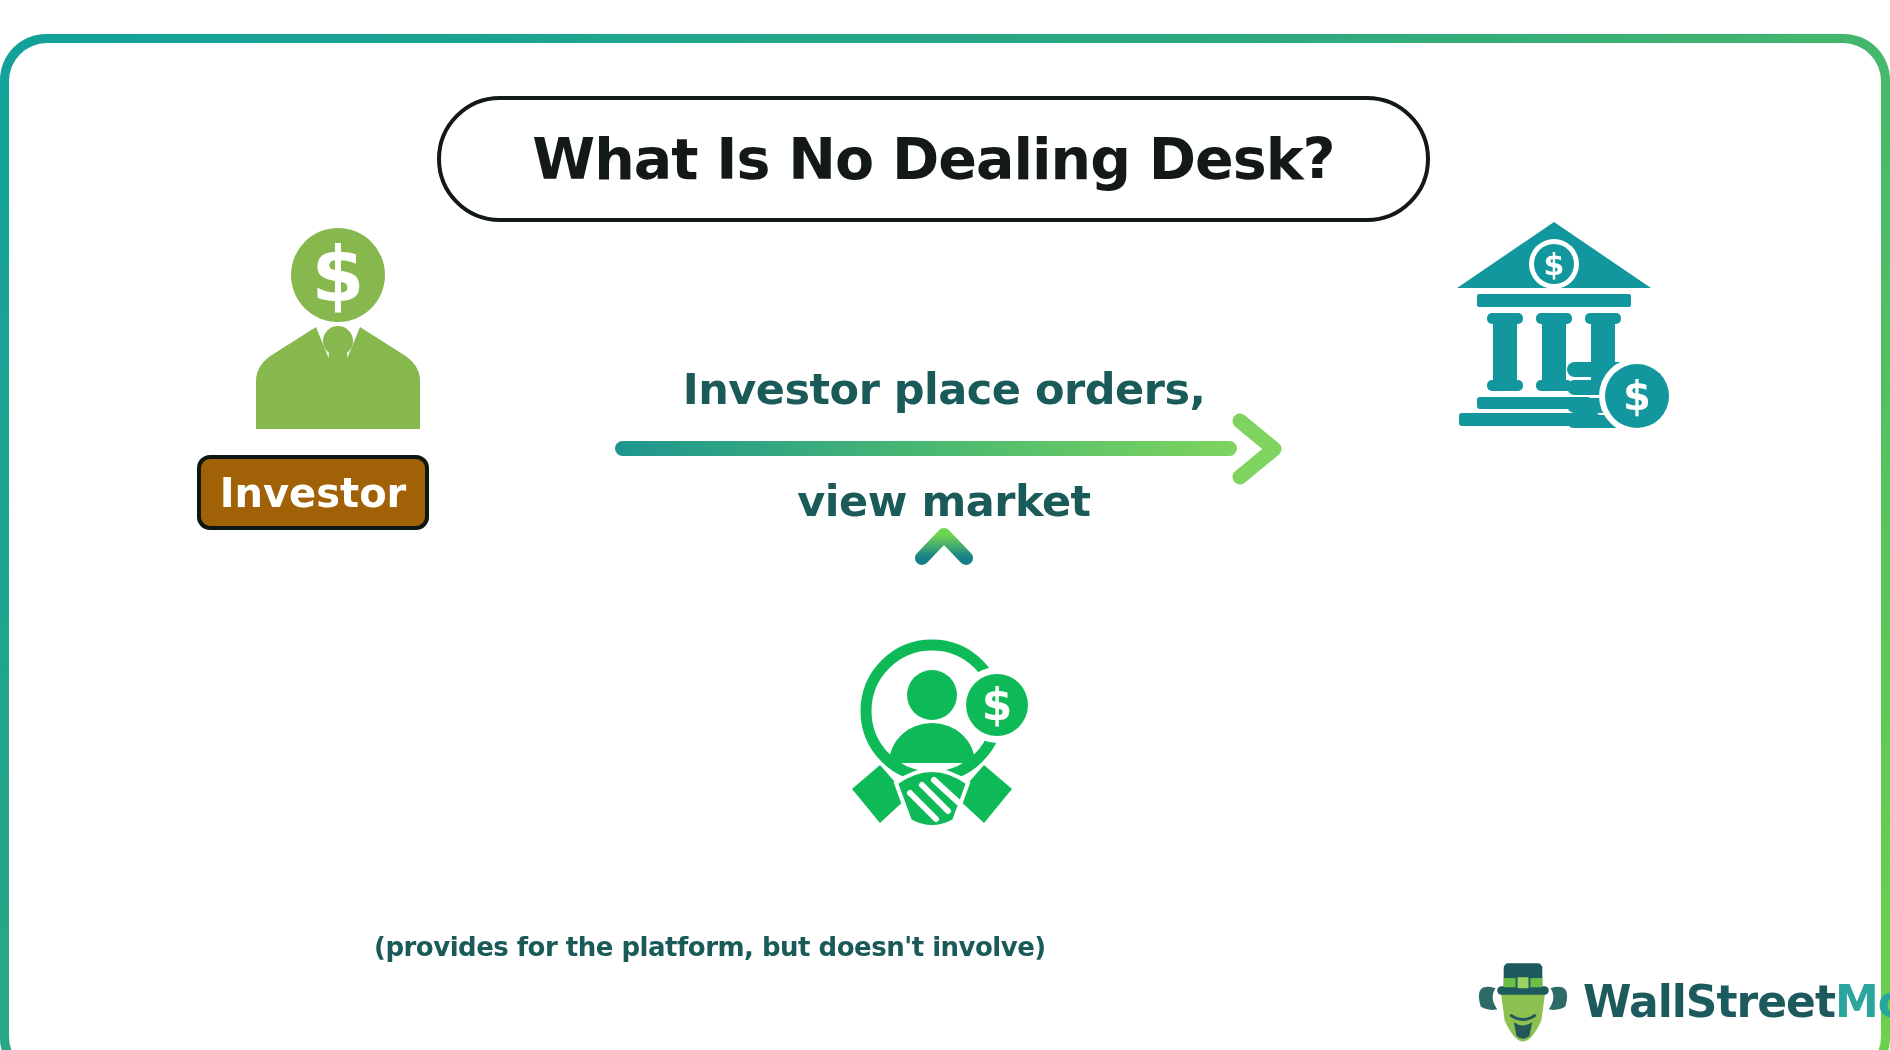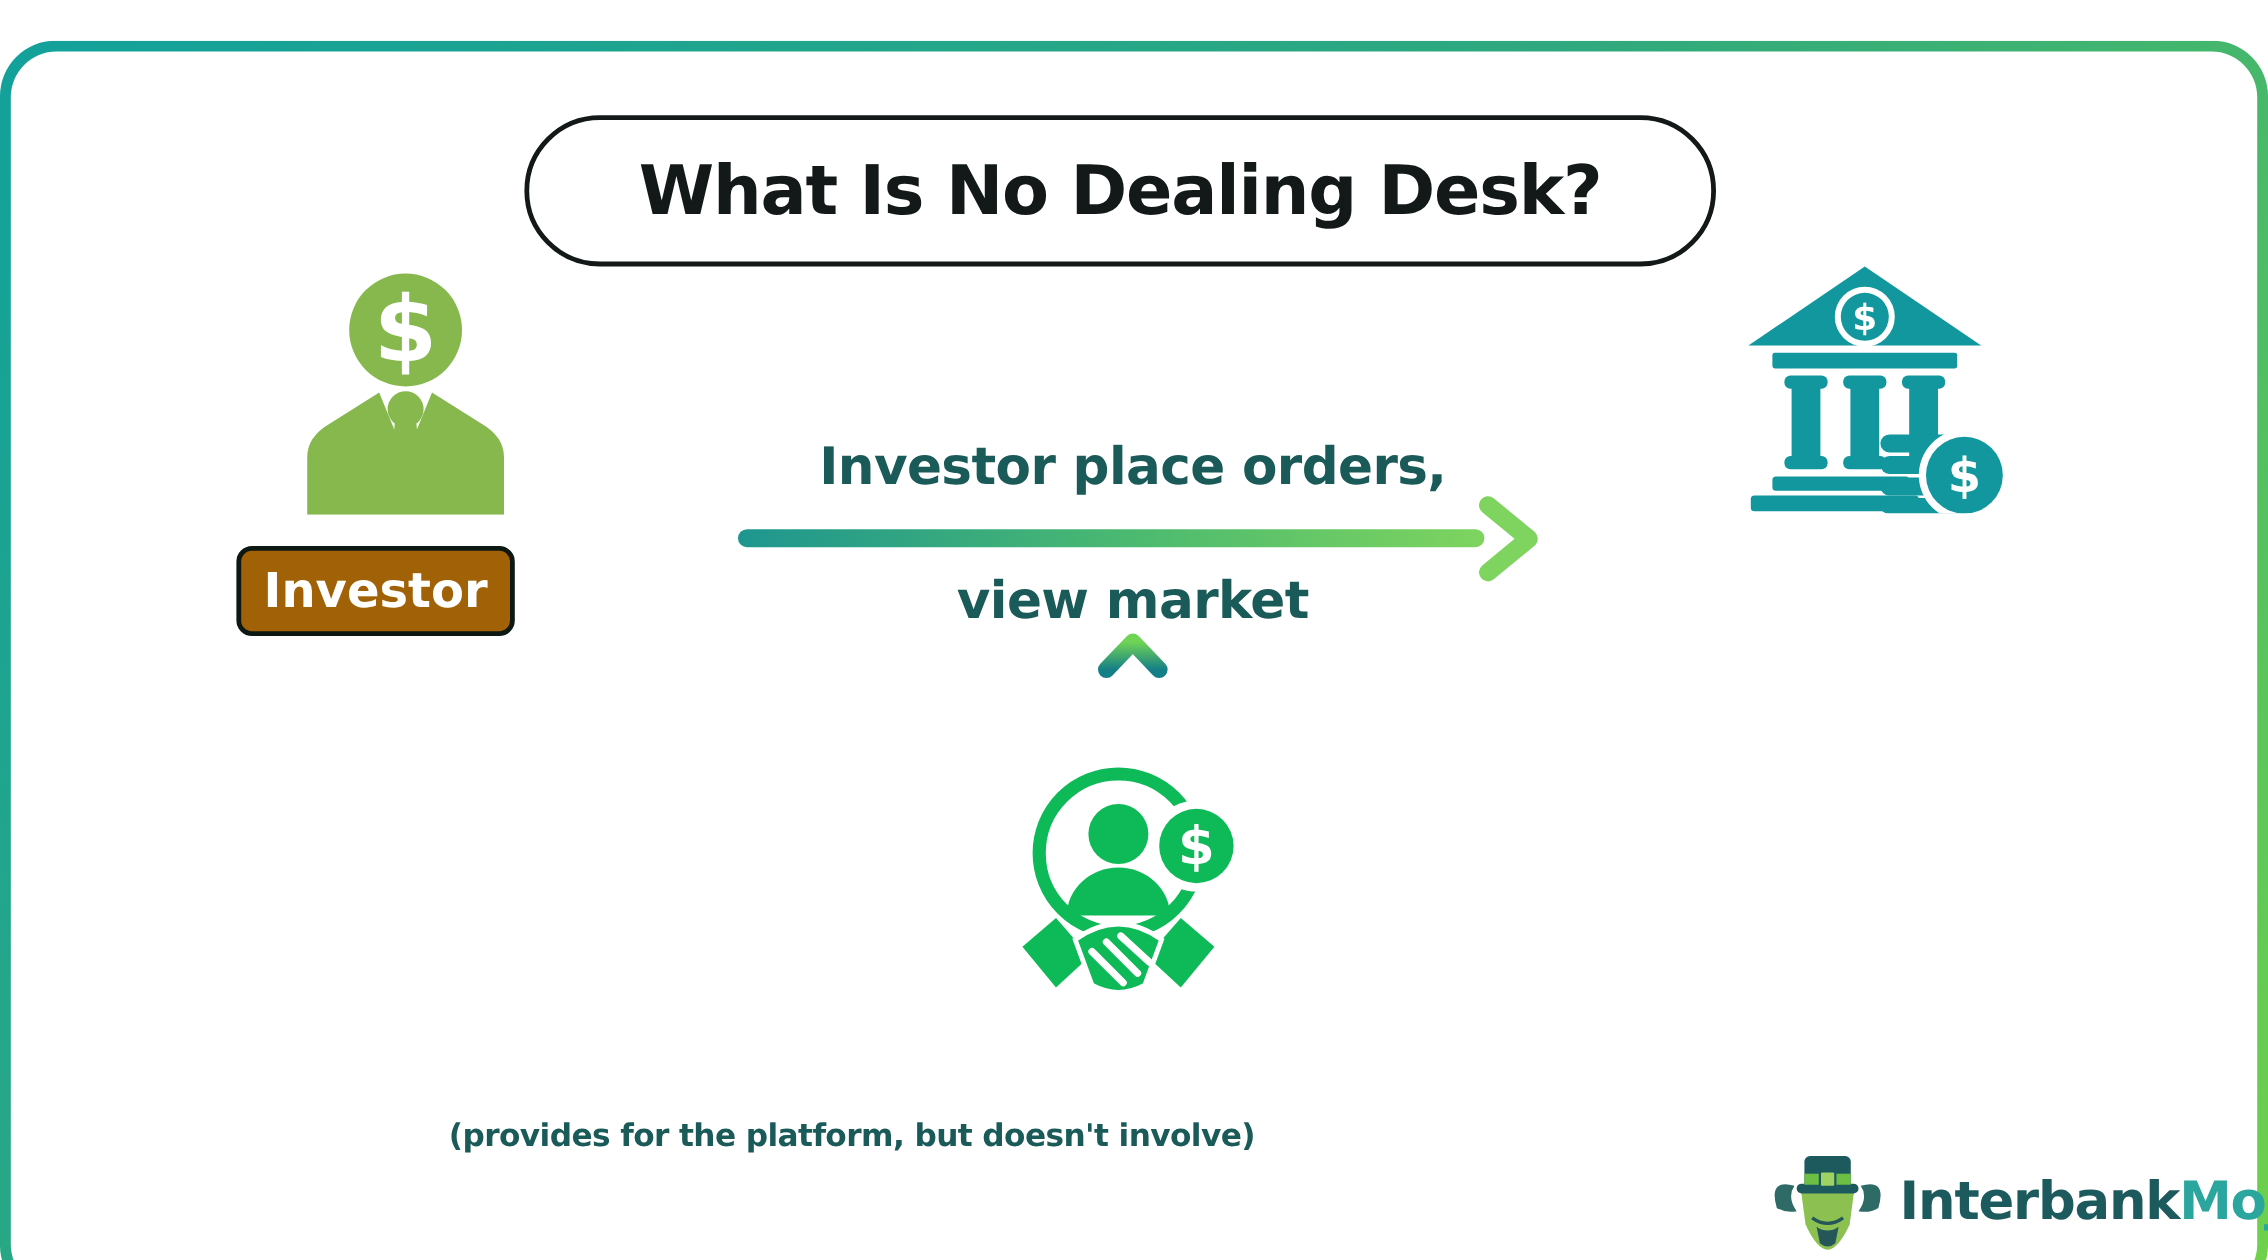--- a/index.html
+++ b/index.html
@@ -160,16 +160,16 @@
       <path d="M96,55 Q104,28 80,35 Q87,45 78,58 Q88,60 96,55 Z" fill="#2E6B66"></path>
       <path d="M26,40 L74,40 L70,70 Q60,92 50,93 Q40,92 30,70 Z" fill="#8CC152"></path>
       <path d="M40,72 Q50,79 60,72 L57,87 Q50,93 43,87 Z" fill="#24565A"></path>
       <path d="M36,64 Q50,74 64,64" stroke="#24565A" stroke-width="3" fill="none"></path>
       <rect x="29" y="8" width="42" height="30" rx="5" fill="#1D5A5E"></rect>
       <rect x="22" y="33" width="56" height="9" rx="4.5" fill="#1D5A5E"></rect>
       <rect x="29" y="24" width="42" height="10" fill="#6DBE45"></rect>
       <rect x="43" y="22" width="14" height="14" rx="2" fill="#9FD262" stroke="#1D5A5E" stroke-width="2"></rect>
     </svg>
     <div class="logo-text">
-      <span class="ws">Interbank</span><span class="mojo">Mojo</span>
+      <span class="ws">WallStreet</span><span class="mojo">Mojo</span>
     </div>
   </div>
 </div>
 
 </body></html>

